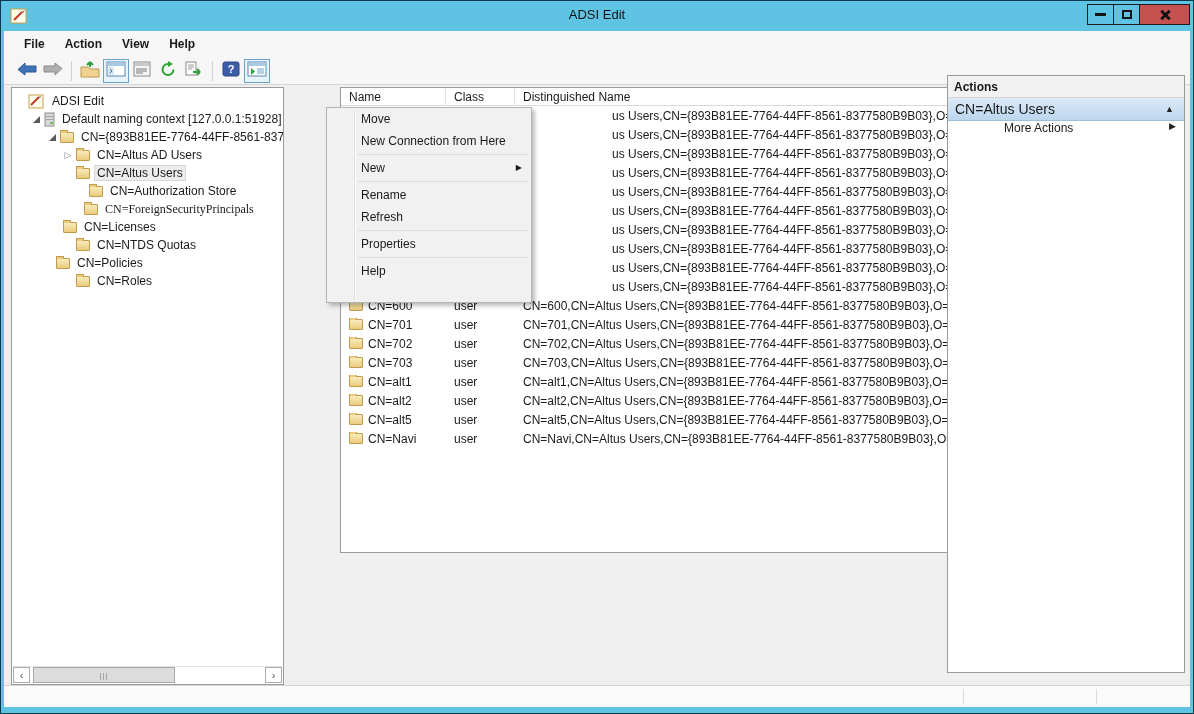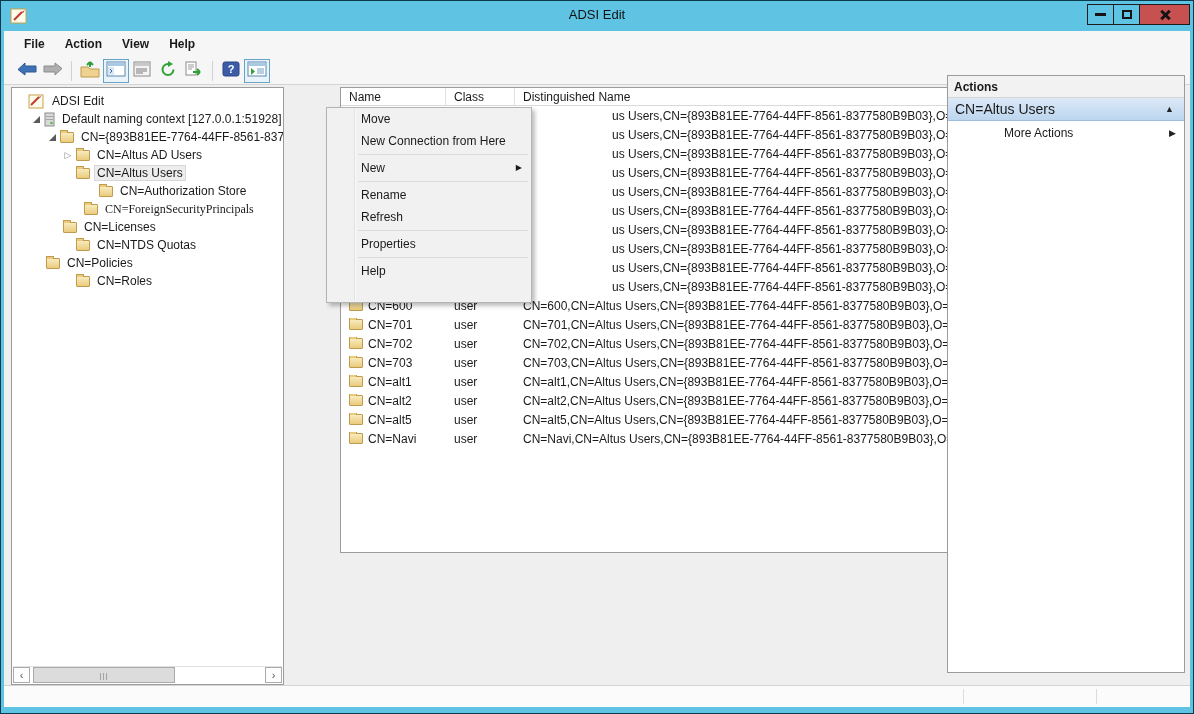--- a/index.html
+++ b/index.html
@@ -67,21 +67,21 @@
   .lcell-name { width:105px; flex:none; display:flex; align-items:center; padding-left:8px; overflow:hidden; }
   .lcell-name .icon-folder { margin:0 5px 0 0; }
   .lcell-class { width:69px; flex:none; padding-left:8px; overflow:hidden; }
   .lcell-dn { flex:1; padding-left:8px; overflow:hidden; }
   .dn-frag { display:inline-block; margin-left:89px; }
   
   .ap-title { height:22px; line-height:22px; background:#F2F2F2; border-bottom:1px solid #D6D6D6; font-weight:bold; padding-left:6px; }
   .ap-section { height:23px; display:flex; align-items:center; background:linear-gradient(#DCE9F7,#BCD6EF);
                 border-bottom:1px solid #9FBEDD; font-size:14px; padding-left:7px; }
   .ap-section .arr { margin-left:auto; padding-right:10px; font-size:9px; color:#222; }
-  .ap-item { height:24px; display:flex; align-items:center;gap:28px; }
+  .ap-item { height:24px; display:flex; align-items:flex-start;gap:28px; }
   .ap-item .lbl { margin-left:56px; }
   .ap-item .arr { margin-left:auto; padding-right:8px; font-size:9px; color:#222; }
   
   .statusbar { position:absolute; left:0; right:0; top:654px; height:22px; background:#FBFBFB; border-top:1px solid #D4D4D4; }
   .status-sep { position:absolute; top:3px; bottom:3px; width:1px; background:#DCDCDC; }
   
   #context-menu { position:absolute; left:325px; top:106px; width:206px; height:196px; z-index:50;
                   background:#F1F1F1; border:1px solid #B4B4B4; box-shadow:3px 3px 4px rgba(0,0,0,.25); }
   #context-menu::before { content:""; position:absolute; left:27px; top:2px; bottom:2px; width:1px; background:#E0E0E0; }
   #context-menu::after  { content:""; position:absolute; left:28px; top:2px; bottom:2px; width:1px; background:#FAFAFA; }
@@ -221,41 +221,41 @@
               <span class="exp-closed">▷</span>
             </span>
             <span class="icon-folder"></span>
             <span class="tree-label">CN=Altus AD Users</span>
           </div>
           <div class="tree-row" style="padding-left: 50px;">
             <span class="exp-slot"></span>
             <span class="icon-folder"></span>
             <span class="tree-label sel">CN=Altus Users</span>
           </div>
-          <div class="tree-row" style="padding-left: 73px;">
+          <div class="tree-row" style="padding-left: 50px; margin-left: 13px;">
             <span class="exp-slot"></span>
             <span class="icon-folder"></span>
             <span class="tree-label">CN=Authorization Store</span>
           </div>
           <div class="tree-row" style="padding-left: 58px; font-family: Liberation Serif, serif;">
             <span class="exp-slot"></span>
             <span class="icon-folder"></span>
             <span class="tree-label">CN=ForeignSecurityPrincipals</span>
           </div>
           <div class="tree-row" style="padding-left: 37px;">
             <span class="exp-slot"></span>
             <span class="icon-folder"></span>
             <span class="tree-label">CN=Licenses</span>
           </div>
           <div class="tree-row" style="padding-left: 50px;">
             <span class="exp-slot"></span>
             <span class="icon-folder"></span>
             <span class="tree-label">CN=NTDS Quotas</span>
           </div>
-          <div class="tree-row" style="padding-left: 20px; text-align: right;">
+          <div class="tree-row" style="padding-left: 30px; text-align: right;">
             <span class="exp-slot"></span>
             <span class="icon-folder"></span>
             <span class="tree-label">CN=Policies</span>
           </div>
           <div class="tree-row" style="padding-left: 50px;">
             <span class="exp-slot"></span>
             <span class="icon-folder"></span>
             <span class="tree-label">CN=Roles</span>
           </div>
         </div>

